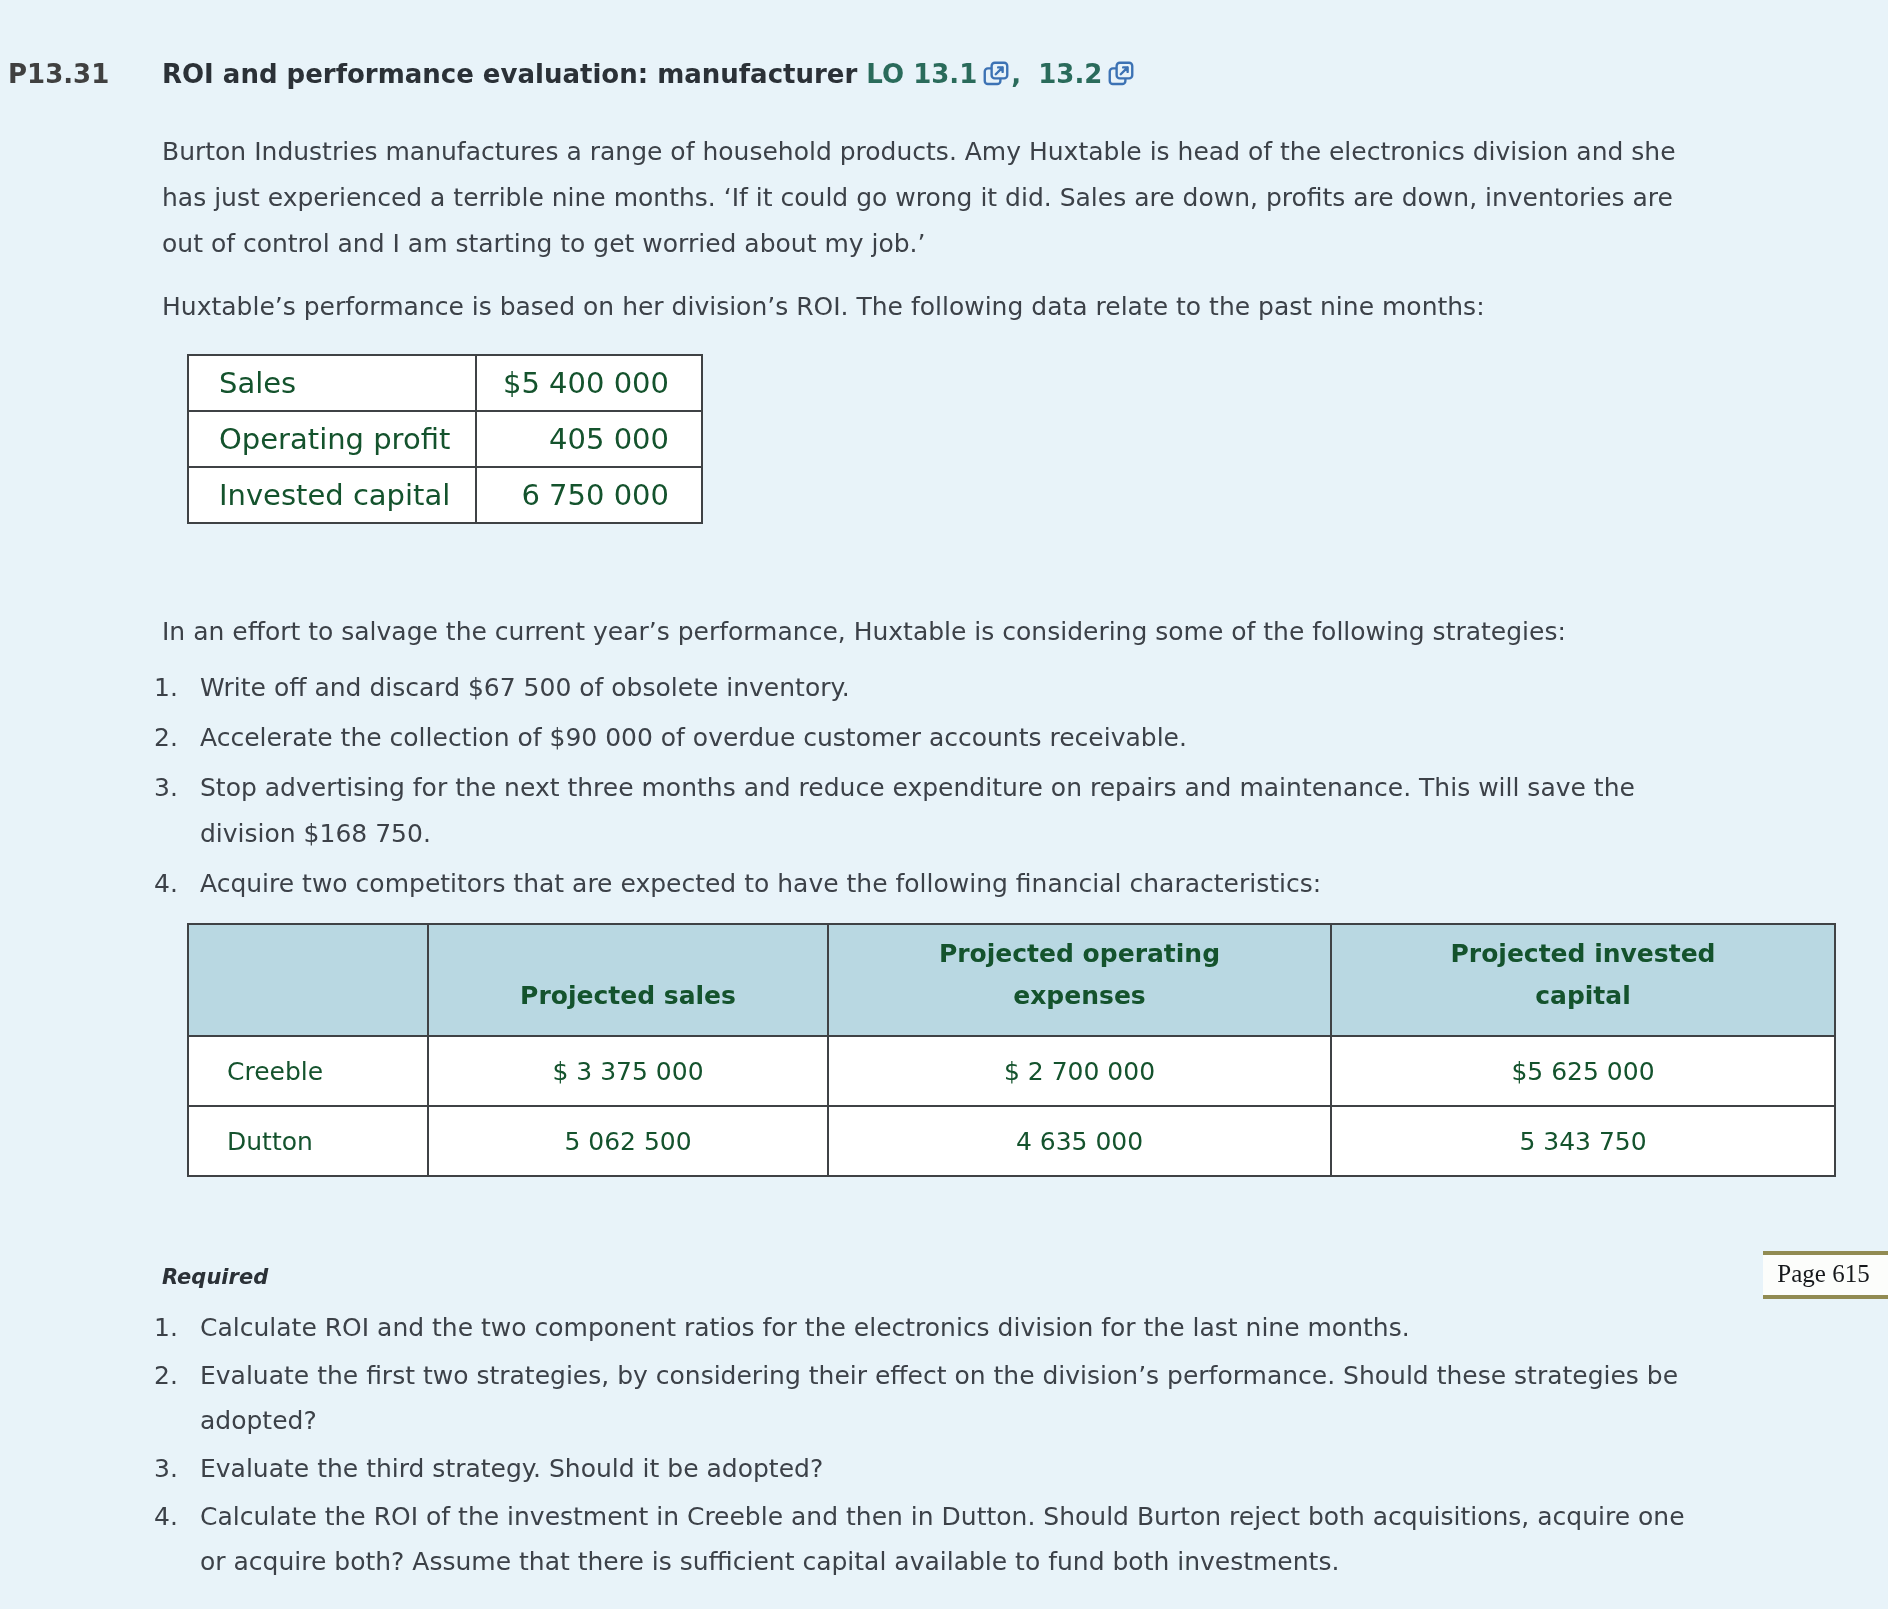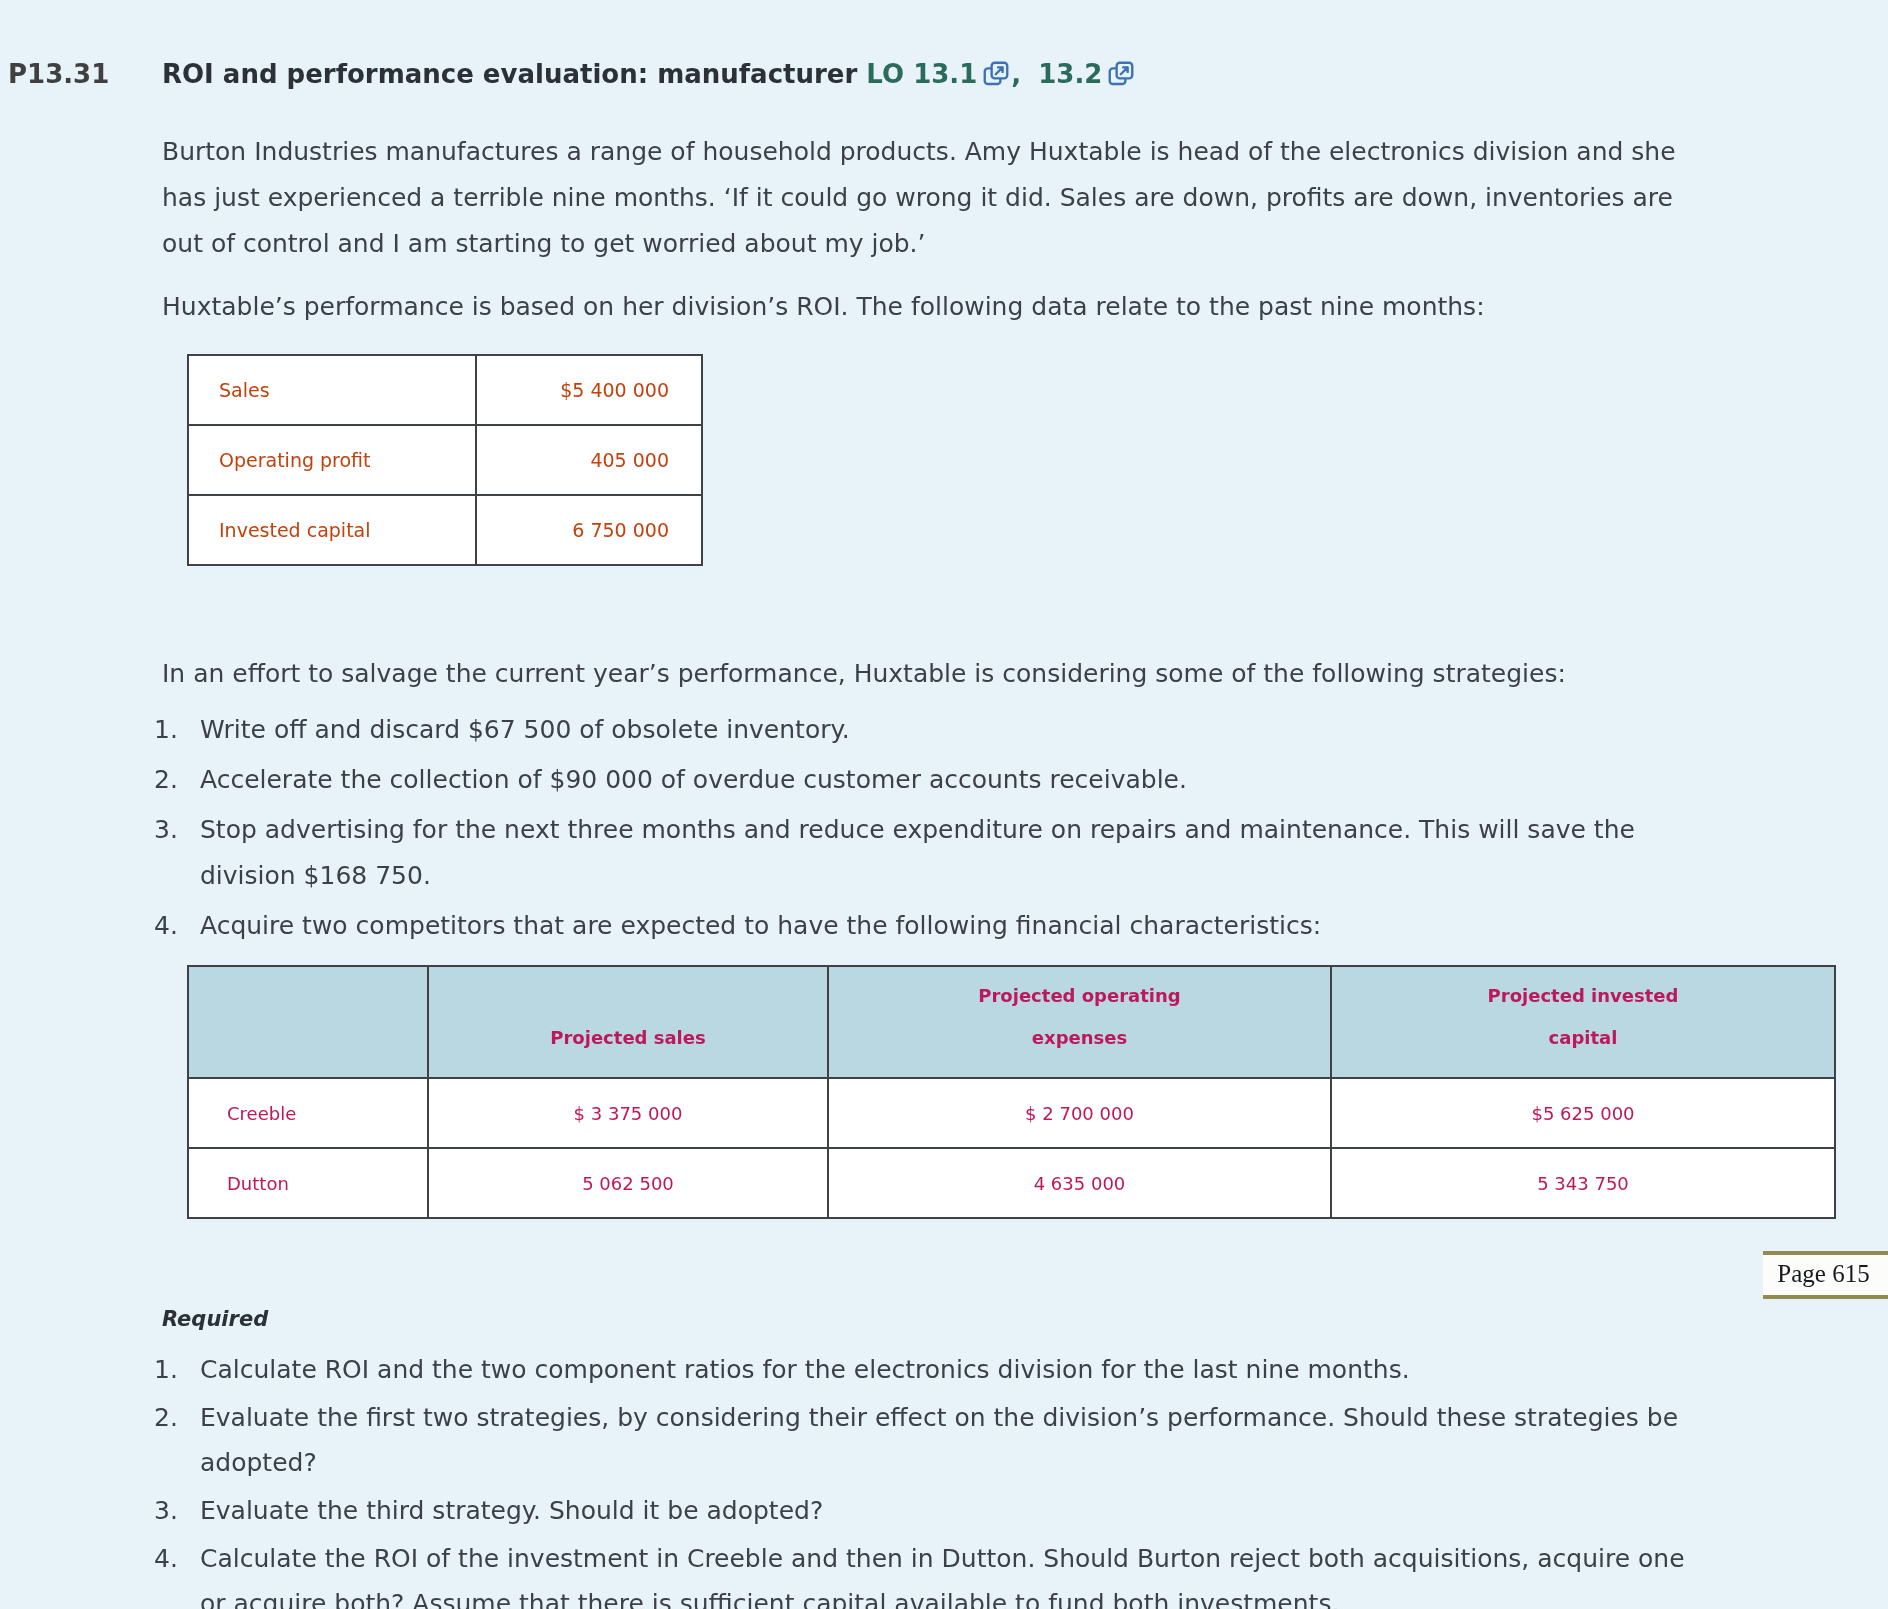--- a/index.html
+++ b/index.html
@@ -60,23 +60,23 @@
   .para-strategies { margin-top: 85px; }
   
   .fin-table {
     border-collapse: collapse;
     margin-top: 24px;
     margin-left: 25px;
     background: #ffffff;
   }
   .fin-table td {
     border: 2px solid #3f4245;
-    height: 70px;
-    font-size: 19px;
-    color: #c2410c;
+    height: 56px;
+    font-size: 29px;
+    color: #14532d;
   }
   .fin-table .fin-label { width: 288px; padding-left: 30px; text-align: left; }
   .fin-table .fin-value { width: 226px; padding-right: 32px; text-align: right; }
   
   .num-list { list-style: none; margin-top: 10px; }
   .num-list li {
     display: flex;
     line-height: 46px;
     margin-bottom: 4px;
   }
@@ -84,22 +84,22 @@
   .li-text { white-space: pre-line; }
   
   .comp-table {
     border-collapse: collapse;
     margin-top: 16px;
     margin-left: 25px;
     background: #ffffff;
   }
   .comp-table th, .comp-table td {
     border: 2px solid #3f4245;
-    font-size: 18px;
-    color: #be185d;
+    font-size: 25px;
+    color: #14532d;
   }
   .comp-table th {
     background: #b9d8e2;
     height: 112px;
     vertical-align: bottom;
     padding-bottom: 18px;
     font-weight: bold;
     text-align: center;
     white-space: pre-line;
     line-height: 42px;

